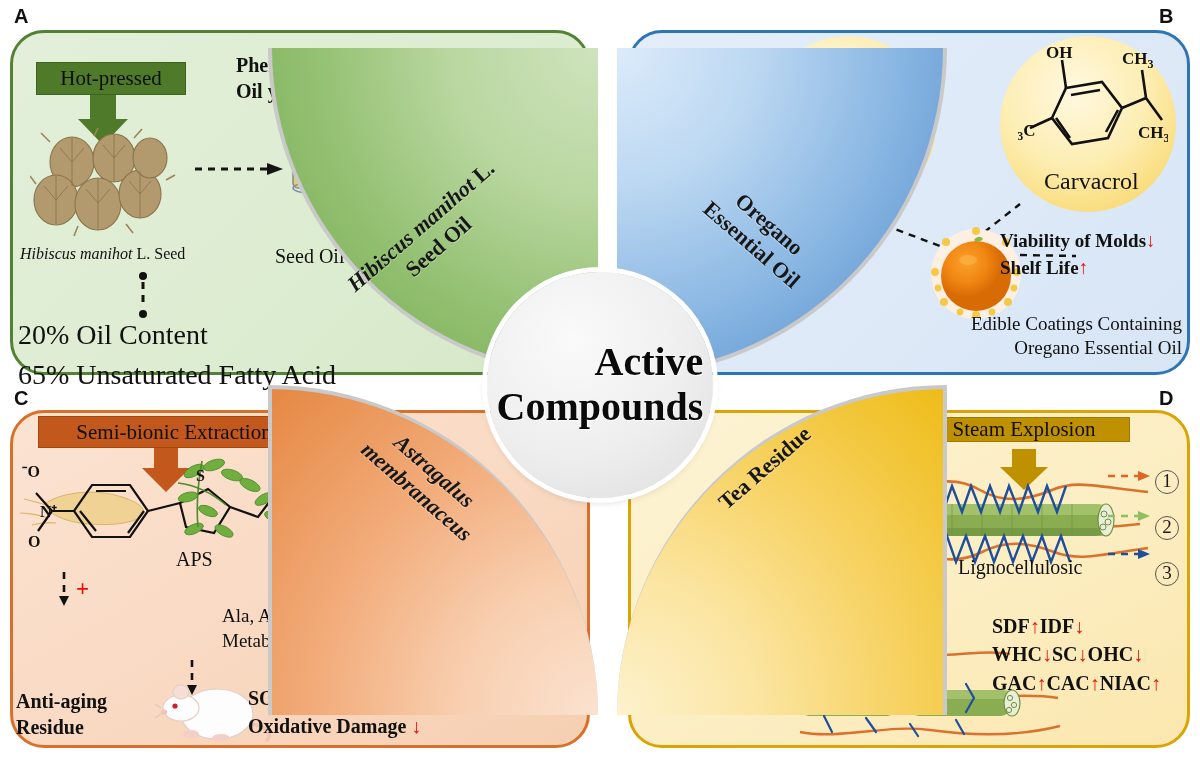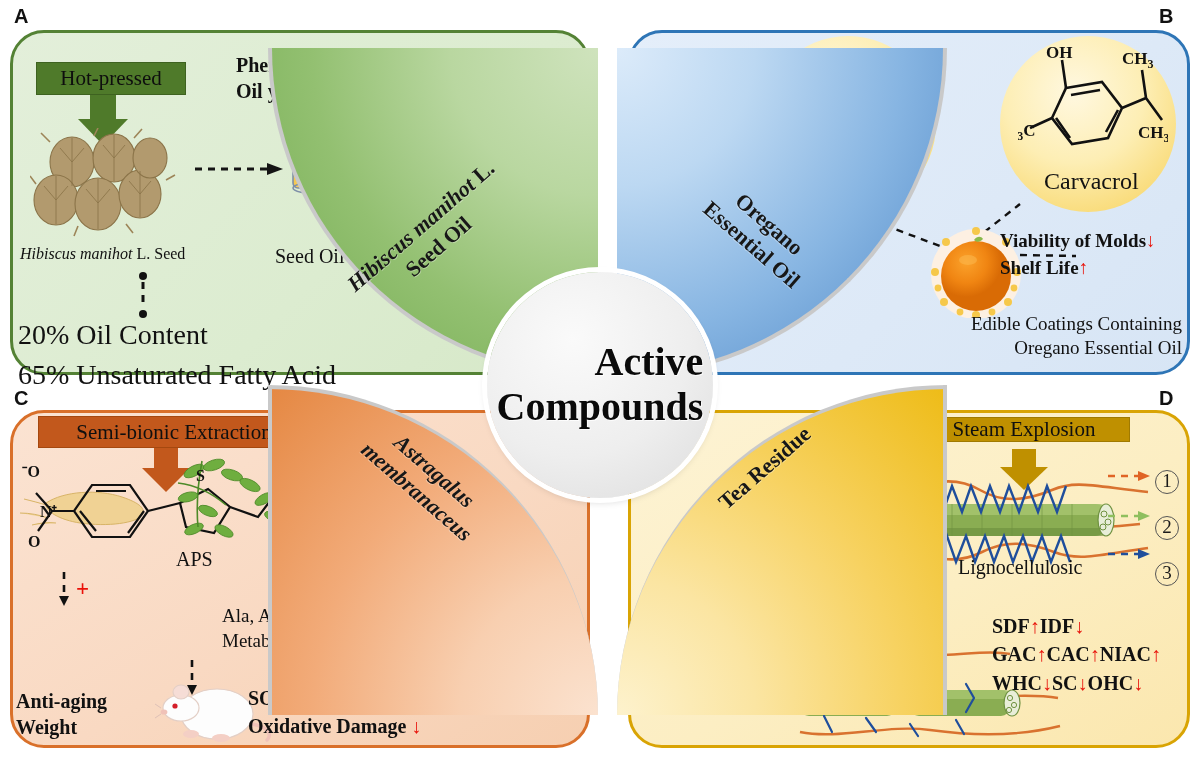--- a/index.html
+++ b/index.html
@@ -348,21 +348,21 @@
     <div>Metabolism</div>
   </div>
 
   <svg class="abs" id="cArr3" width="14" height="36" viewBox="0 0 14 36">
     <line x1="7" y1="0" x2="7" y2="25" stroke="#111" stroke-width="2.6" class="dash"></line>
     <polygon points="2,25 12,25 7,35" fill="#111"></polygon>
   </svg>
 
   <div class="abs txt" id="antiAging">
     <div>Anti-aging</div>
-    <div>Weight</div>
+    <div>Residue</div>
   </div>
 
   <svg class="abs" id="mouse" viewBox="0 0 118 72">
     <ellipse cx="62" cy="42" rx="36" ry="25" fill="#fdfdfd" stroke="#e3cfc6" stroke-width="1.2"></ellipse>
     <ellipse cx="26" cy="36" rx="18" ry="13" fill="#fdfdfd" stroke="#e3cfc6" stroke-width="1.2"></ellipse>
     <ellipse cx="26" cy="20" rx="8" ry="7" fill="#f6ddd6" stroke="#e3cfc6" stroke-width="1.1"></ellipse>
     <circle cx="20" cy="34" r="2.6" fill="#d41f2a"></circle>
     <ellipse cx="9" cy="40" rx="3.4" ry="2.6" fill="#f0c2b8"></ellipse>
     <path d="M96 52c16 2 22 10 16 16" stroke="#f0c2b8" stroke-width="3.4" fill="none" stroke-linecap="round"></path>
     <ellipse cx="36" cy="62" rx="8" ry="4" fill="#f4cfc5"></ellipse>
@@ -458,24 +458,24 @@
     <g stroke="#1f4e9c" stroke-width="2.2" fill="none" stroke-linecap="round">
       <path d="M36 6l8 14M44 20l-8 12M60 2l6 16M66 18l10 10M92 4l6 14M98 18l-8 10M124 2l10 12M134 14l-6 12M168 8l8 12M176 20l-10 10M40 36l10 18M50 54l-8 16M70 40l8 16M78 56l10 14M104 34l10 20M114 54l-6 18M160 38l8 18M168 56l-10 16M196 44l8 14M204 58l-8 14M54 76l8 16M96 78l10 14M140 84l8 12M186 80l8 14"></path>
     </g>
   </svg>
 
   <div class="abs txt" id="dStats">
     <div>
       <span>SDF</span><span class="up">↑</span><span>IDF</span><span class="dn">↓</span>
     </div>
     <div>
+      <span>WHC</span><span class="dn">↓</span><span>SC</span><span class="dn">↓</span><span>OHC</span><span class="dn">↓</span>
+    </div>
+    <div>
       <span>GAC</span><span class="up">↑</span><span>CAC</span><span class="up">↑</span><span>NIAC</span><span class="up">↑</span>
-    </div>
-    <div>
-      <span>WHC</span><span class="dn">↓</span><span>SC</span><span class="dn">↓</span><span>OHC</span><span class="dn">↓</span>
     </div>
   </div>
 
   <div class="wedge" id="wedgeA">
       <div class="disc"></div>
     </div>
   <div class="wedge" id="wedgeB">
       <div class="disc"></div>
     </div>
   <div class="wedge" id="wedgeC">

